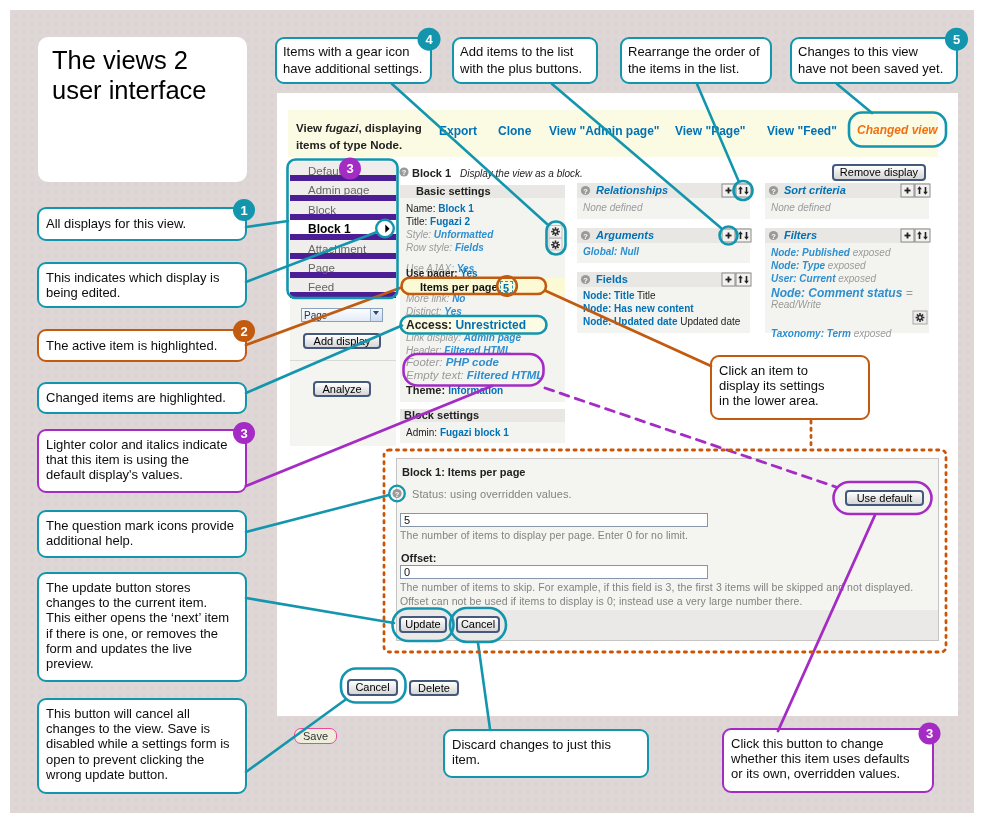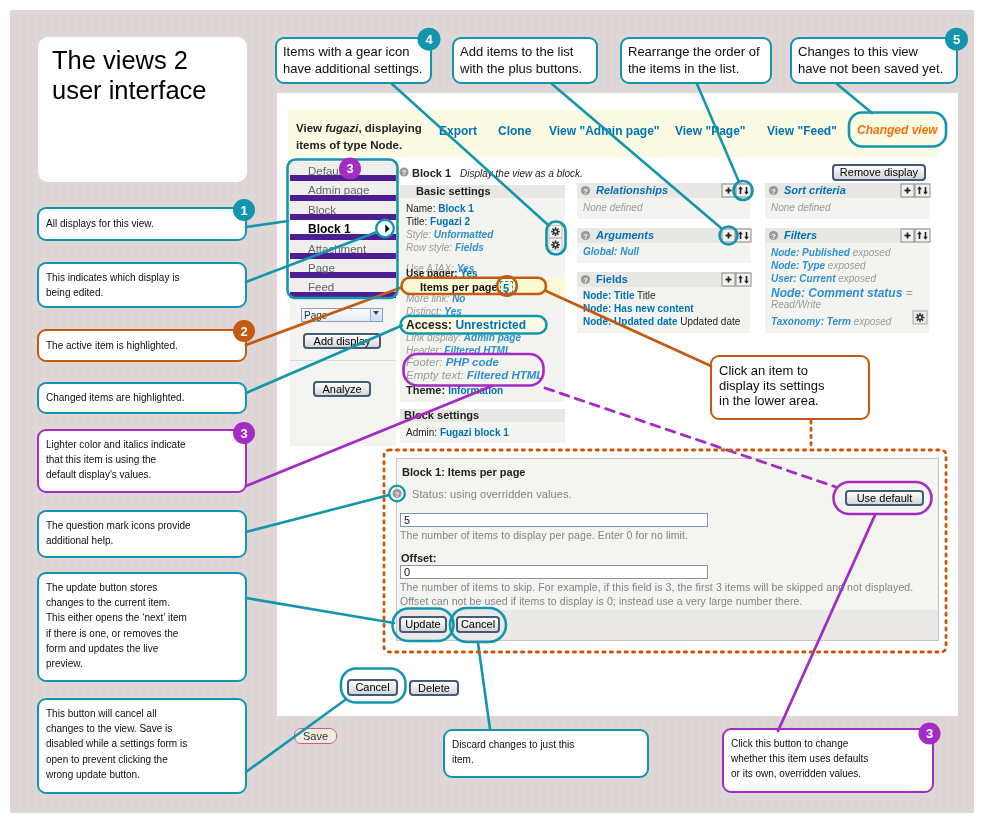--- a/index.html
+++ b/index.html
@@ -13,21 +13,21 @@
 .tabactive { background:#fff; color:#000; font-weight:bold; font-size:12px; }
 .btn { position:absolute; border:2px solid #44597c; border-radius:4px; background:linear-gradient(#ffffff,#e9e9e9 50%,#d6d6d6); font-size:11px; color:#000; text-align:center; font-family:"Liberation Sans",sans-serif; }
 .colhead { position:absolute; background:#e8e7e4; font-size:11px; font-weight:bold; color:#222; }
 .colbody { position:absolute; background:#f3f3f0; }
 .brow { position:absolute; left:400px; width:165px; height:13px; font-size:10px; line-height:13px; padding-left:6px; white-space:nowrap; color:#222; }
 .lbl { color:#222; }
 .lnk { color:#0071b5; font-weight:bold; text-decoration:none; }
 .dfl { color:#9a9a9a; font-style:italic; }
 .dfv { color:#2f8fce; font-style:italic; font-weight:bold; }
 .gry { color:#9a9a9a; font-style:italic; }
-.co { position:absolute; background:#fff; border:2.6px solid #1396ad; border-radius:9px; color:#0d0d0d; font-size:10px; line-height:15.2px; padding:6px 7px; }
+.co { position:absolute; background:#fff; border:2.6px solid #1396ad; border-radius:9px; color:#0d0d0d; font-size:13px; line-height:15.2px; padding:6px 7px; }
 .cotop { line-height:16.8px; padding:5px 6px; font-size:13px; }
 .co-orange { border-color:#c25a10; }
 .co-purple { border-color:#a42cc4; }
 .help { position:absolute; font-size:10.5px; letter-spacing:0.1px; color:#828282; white-space:nowrap; }
 </style>
 </head>
 <body>
 <div id="bg"></div>
 
 <div class="abs" style="left:38px;top:37px;width:209px;height:145px;background:#fff;border-radius:10px;"></div>
@@ -108,21 +108,21 @@
 <div class="colbody" style="left:765px;top:198px;width:164px;height:21px;"></div>
 <div class="abs gry" style="left:771px;top:202px;font-size:10px;">None defined</div>
 
 <div class="colhead" style="left:765px;top:228px;width:164px;height:15px;line-height:15px;padding-left:19px;color:#0071b5;font-style:italic;">Filters</div>
 <div class="colbody" style="left:765px;top:243px;width:164px;height:90px;"></div>
 <div class="abs" style="left:771px;top:247px;font-size:10px;"><span class="dfv">Node: Published</span> <span class="gry">exposed</span></div>
 <div class="abs" style="left:771px;top:260px;font-size:10px;"><span class="dfv">Node: Type</span> <span class="gry">exposed</span></div>
 <div class="abs" style="left:771px;top:273px;font-size:10px;"><span class="dfv">User: Current</span> <span class="gry">exposed</span></div>
 <div class="abs" style="left:771px;top:286px;font-size:12px;"><span class="dfv">Node: Comment status</span> <span class="gry">=</span></div>
 <div class="abs" style="left:771px;top:299px;font-size:10px;"><span class="gry">Read/Write</span></div>
-<div class="abs" style="left:771px;top:316px;font-size:10px;text-align:center;"><span class="dfv">Taxonomy: Term</span> <span class="gry">exposed</span></div>
+<div class="abs" style="left:771px;top:328px;font-size:10px;text-align:center;"><span class="dfv">Taxonomy: Term</span> <span class="gry">exposed</span></div>
 
 <div class="btn" style="left:832px;top:163.5px;width:94px;height:17px;line-height:12px;font-size:11px;">Remove display</div>
 
 <div class="abs" style="left:396px;top:458px;width:543px;height:183px;background:#f4f4f1;border:1px solid #c6c5c3;"></div>
 <div class="abs" style="left:397px;top:610px;width:541px;height:30px;background:#eae9e7;"></div>
 <div class="abs" style="left:402px;top:466px;font-size:11px;font-weight:bold;color:#222;">Block 1: Items per page</div>
 <div class="help" style="left:412px;top:488px;font-size:11px;">Status: using overridden values.</div>
 <div class="btn" style="left:845px;top:490px;width:79px;height:16px;line-height:12px;">Use default</div>
 <div class="abs" style="left:400px;top:513px;width:308px;height:14px;background:#fff;border:1px solid #8796aa;font-size:11px;line-height:12px;padding-left:3px;color:#111;">5</div>
 <div class="help" style="left:400px;top:529px;">The number of items to display per page. Enter 0 for no limit.</div>

